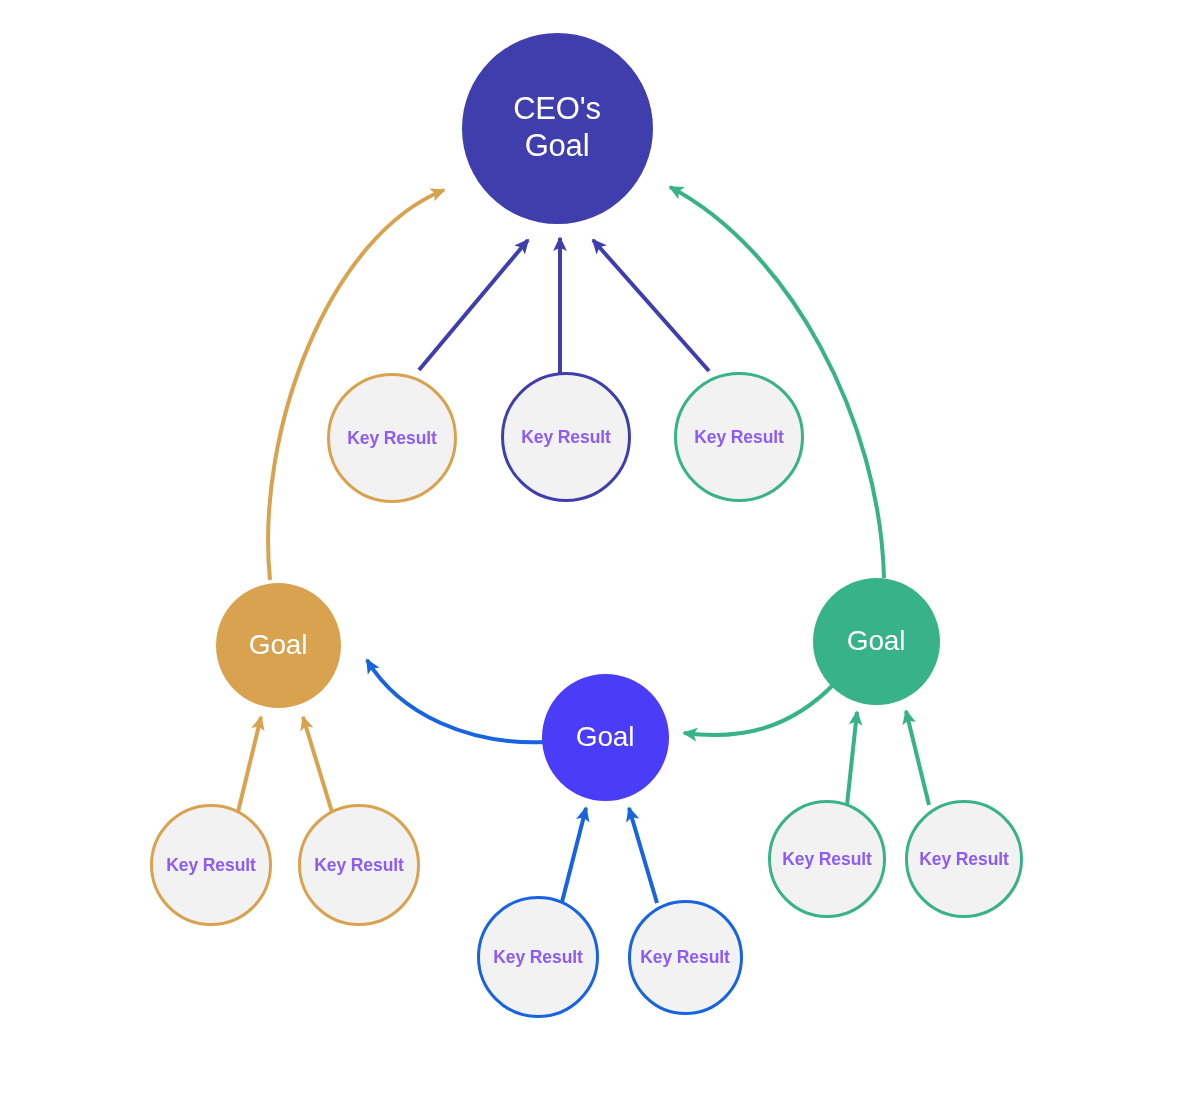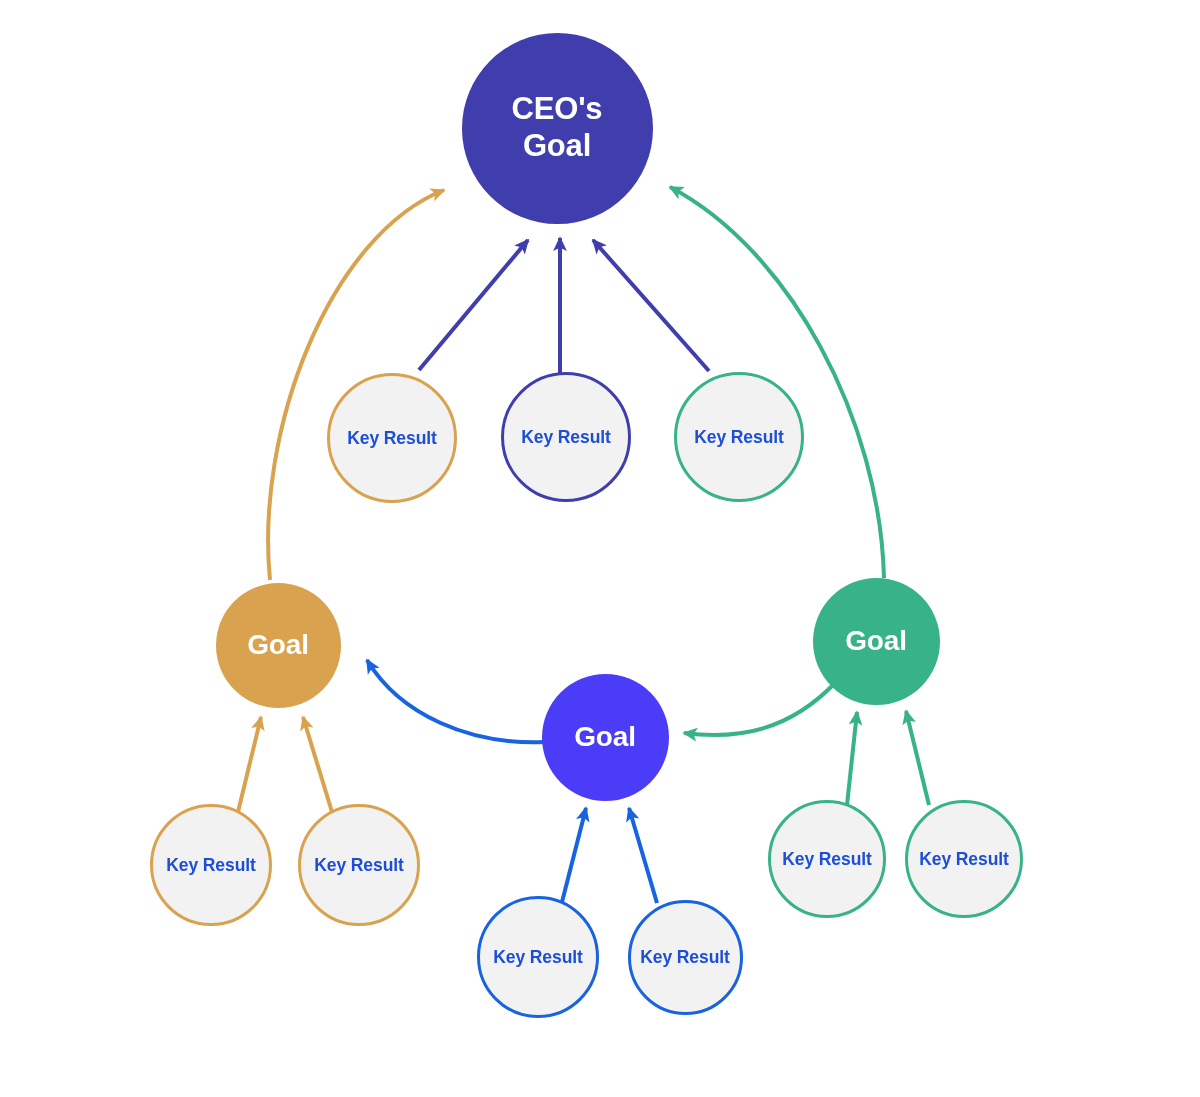--- a/index.html
+++ b/index.html
@@ -32,25 +32,25 @@
     border-radius: 50%;
     display: flex;
     align-items: center;
     justify-content: center;
     text-align: center;
     line-height: 1.18;
     z-index: 5;
   }
   .node-filled {
     color: #ffffff;
-    font-weight: bold;
+    font-weight: normal;
   }
   .node-outline {
     background: #f2f2f2;
-    color: #1d4ed8;
+    color: #8b5cf6;
     font-weight: bold;
     border-style: solid;
   }
   .node-ceo {
     font-size: 31px;
     letter-spacing: -0.2px;
   }
   .node-goal {
     font-size: 28px;
     letter-spacing: -0.2px;

